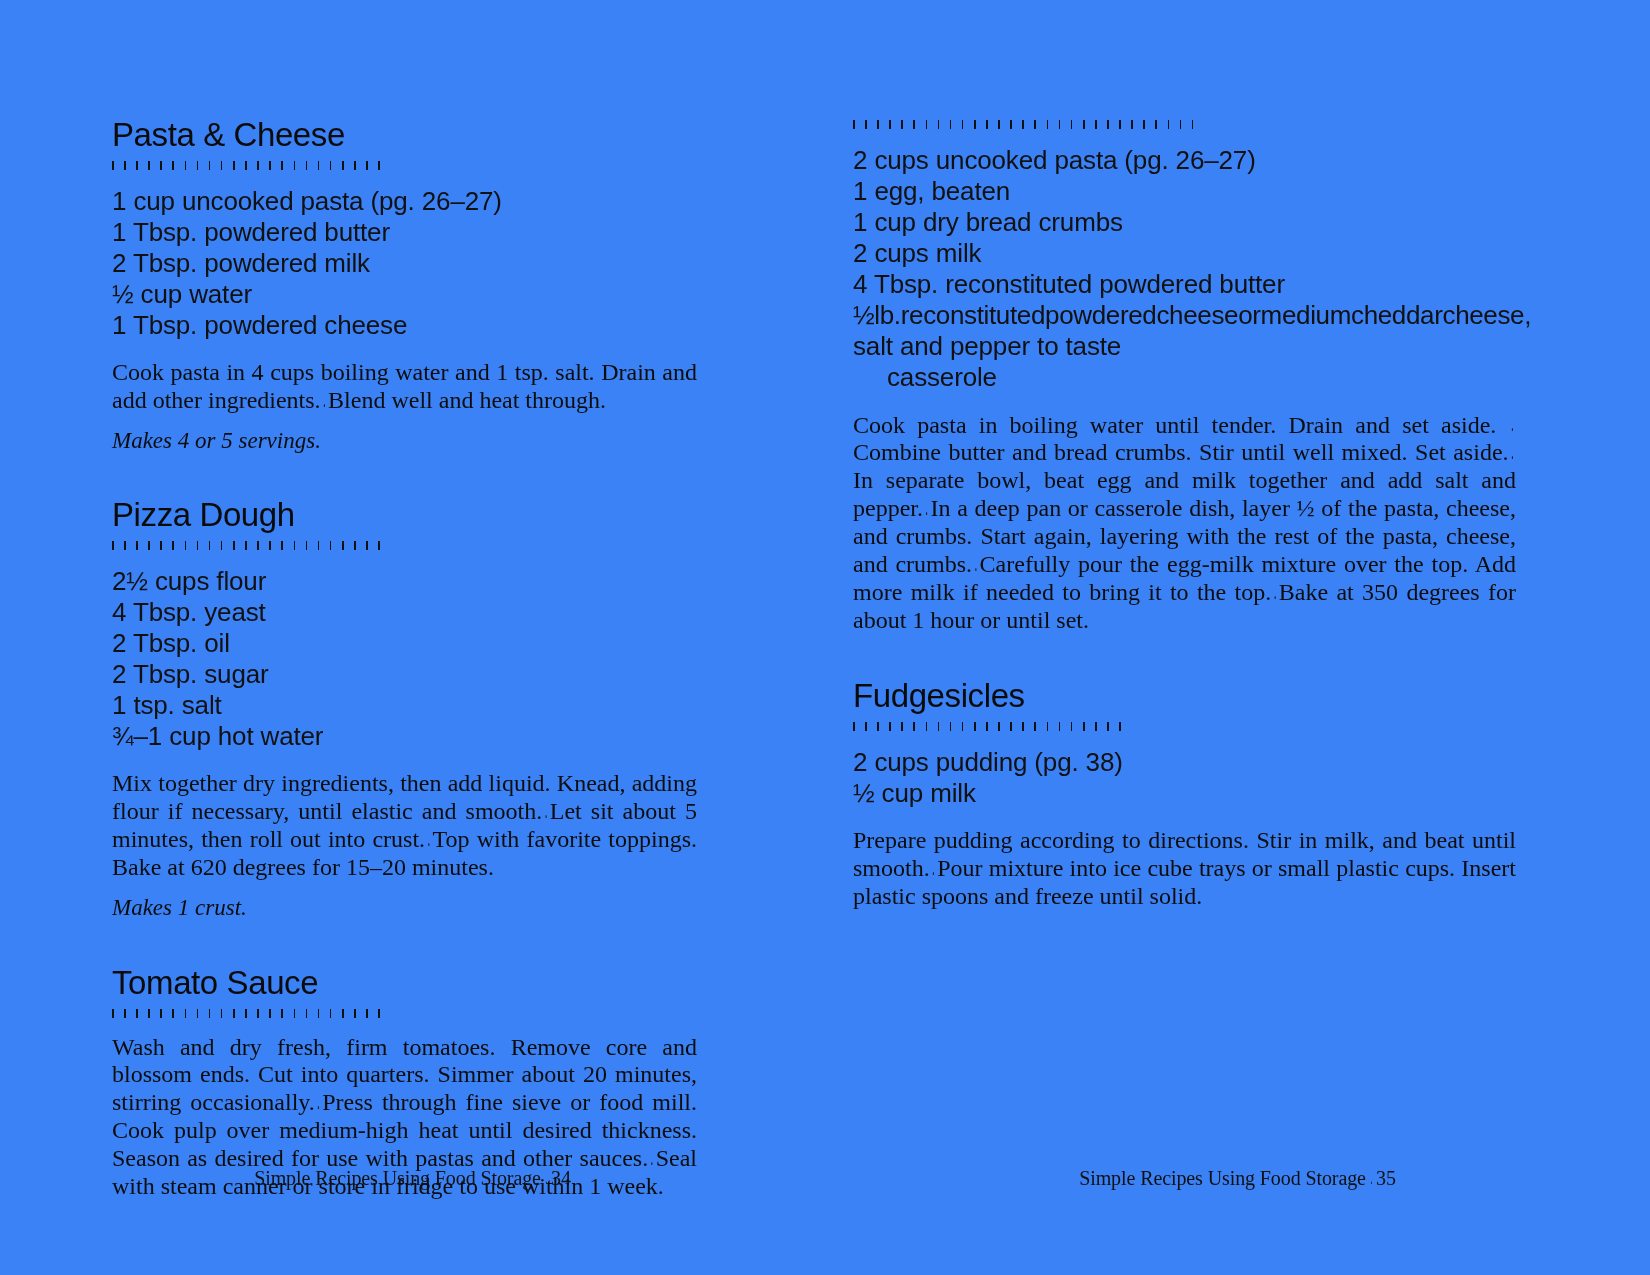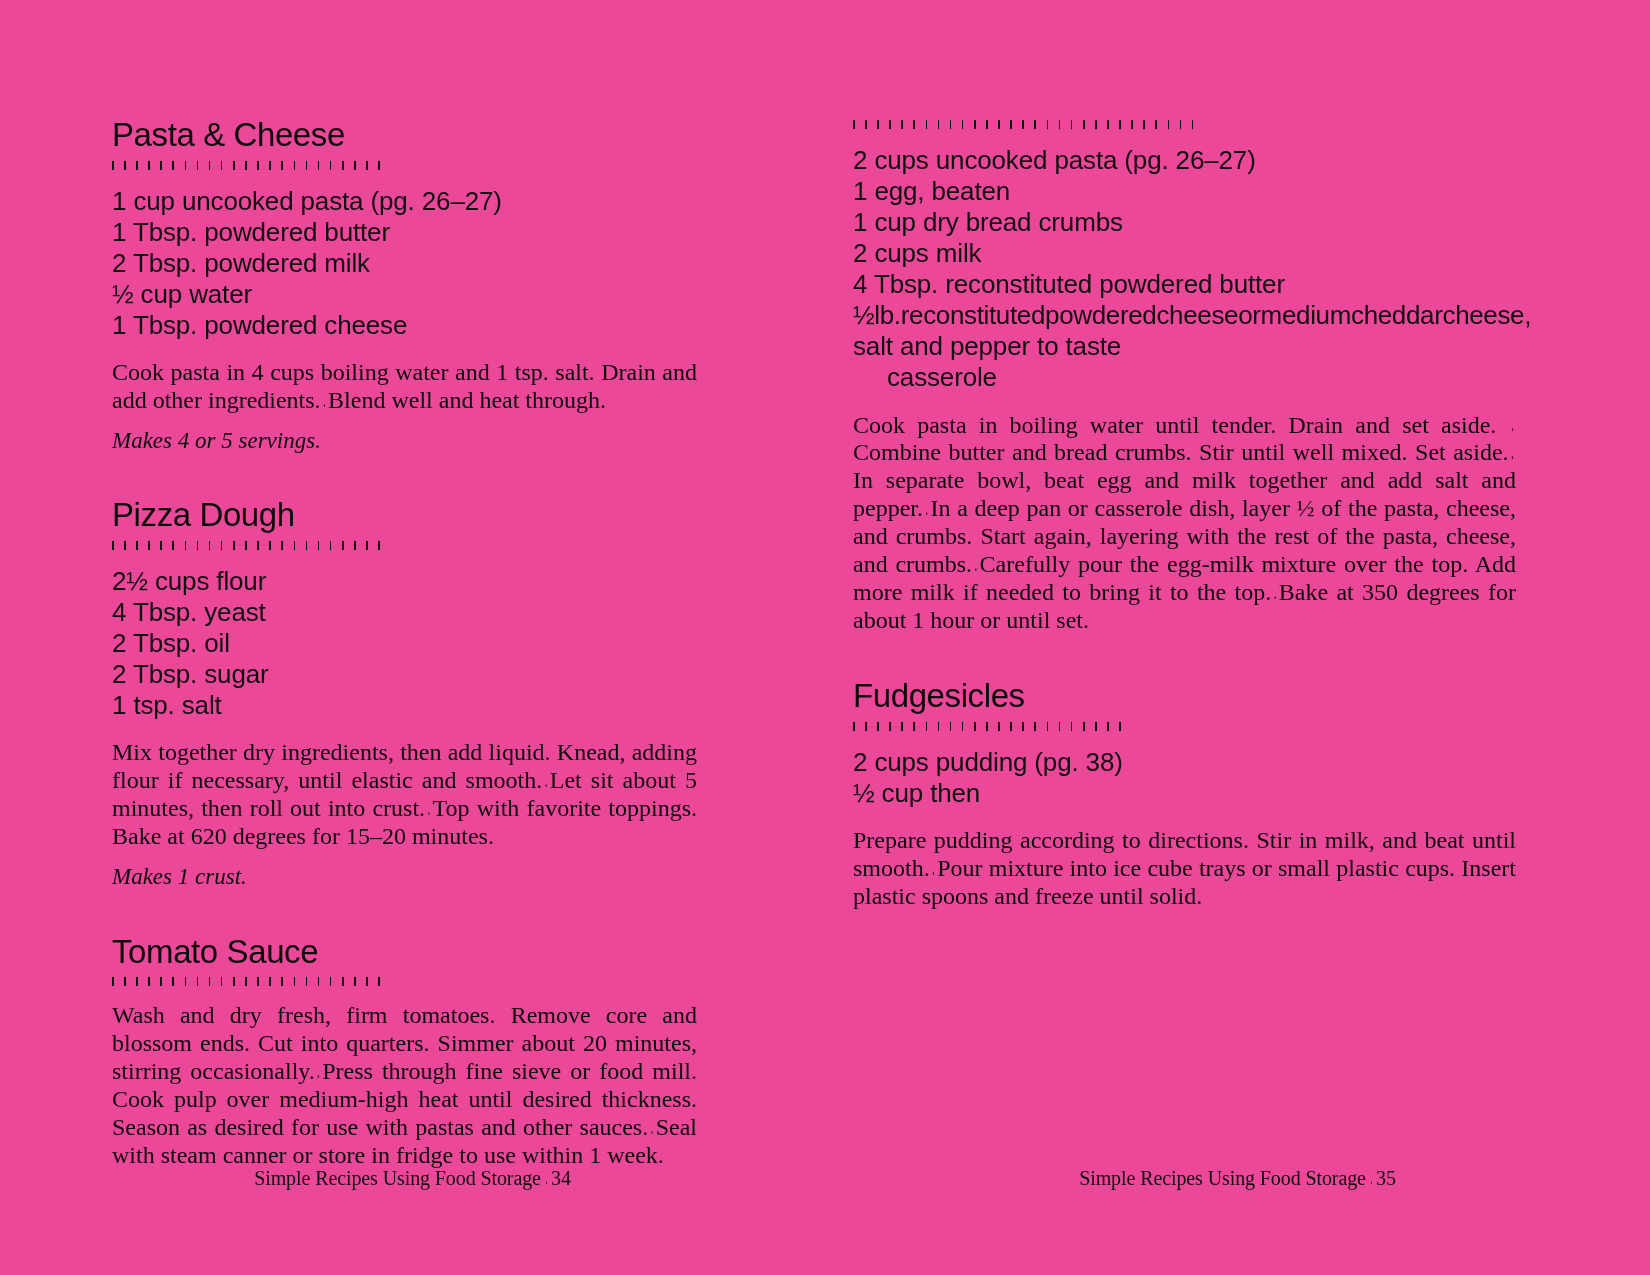--- a/index.html
+++ b/index.html
@@ -4,21 +4,21 @@
 <style>
   html, body {
     margin: 0;
     padding: 0;
     background: #ffffff;
   }
   .page {
     position: relative;
     width: 1650px;
     height: 1275px;
-    background: #ec4899;
+    background: #3b82f6;
     overflow: hidden;
     box-sizing: border-box;
   }
   .spread {
     display: flex;
     width: 100%;
     height: 100%;
     box-sizing: border-box;
     padding: 118px 0 0 0;
   }
@@ -157,20 +157,21 @@
 
         <section class="recipe">
           <h2 class="recipe-title">Pizza Dough</h2>
           <div class="tick-rule w-mid"></div>
           <div class="ingredients">
             <div class="line">2½ cups flour</div>
             <div class="line">4 Tbsp. yeast</div>
             <div class="line">2 Tbsp. oil</div>
             <div class="line">2 Tbsp. sugar</div>
             <div class="line">1 tsp. salt</div>
+            <div class="line">¾–1 cup hot water</div>
           </div>
           <p class="method jfull"><span>Mix together dry ingredients, then add liquid. Knead, adding flour if necessary, until elastic and smooth.</span><span class="sep">ˌ</span><span>Let sit about 5 minutes, then roll out into crust.</span><span class="sep">ˌ</span><span>Top with favorite toppings. Bake at 620 degrees for 15–20 minutes.</span></p>
           <p class="yield">Makes 1 crust.</p>
         </section>
 
         <section class="recipe">
           <h2 class="recipe-title">Tomato Sauce</h2>
           <div class="tick-rule w-mid"></div>
           <p class="method jfull"><span>Wash and dry fresh, firm tomatoes. Remove core and blossom ends. Cut into quarters. Simmer about 20 minutes, stirring occasionally.</span><span class="sep">ˌ</span><span>Press through fine sieve or food mill. Cook pulp over medium-high heat until desired thickness. Season as desired for use with pastas and other sauces.</span><span class="sep">ˌ</span><span>Seal with steam canner or store in fridge to use within 1 week.</span></p>
         </section>
@@ -198,21 +199,21 @@
             <div class="line cont">casserole</div>
           </div>
           <p class="method jfull"><span>Cook pasta in boiling water until tender. Drain and set aside.</span> <span class="sep">ˌ</span><span>Combine butter and bread crumbs. Stir until well mixed. Set aside.</span><span class="sep">ˌ</span><span>In separate bowl, beat egg and milk together and add salt and pepper.</span><span class="sep">ˌ</span><span>In a deep pan or casserole dish, layer ½ of the pasta, cheese, and crumbs. Start again, layering with the rest of the pasta, cheese, and crumbs.</span><span class="sep">ˌ</span><span>Carefully pour the egg-milk mixture over the top. Add more milk if needed to bring it to the top.</span><span class="sep">ˌ</span><span>Bake at 350 degrees for about 1 hour or until set.</span></p>
         </section>
 
         <section class="recipe">
           <h2 class="recipe-title">Fudgesicles</h2>
           <div class="tick-rule w-short"></div>
           <div class="ingredients">
             <div class="line">2 cups pudding (pg. 38)</div>
-            <div class="line">½ cup then</div>
+            <div class="line">½ cup milk</div>
           </div>
           <p class="method jfull"><span>Prepare pudding according to directions. Stir in milk, and beat until smooth.</span><span class="sep">ˌ</span><span>Pour mixture into ice cube trays or small plastic cups. Insert plastic spoons and freeze until solid.</span></p>
         </section>
 
       </div>
 
       <div class="footer footer-right">
         <span>Simple Recipes Using Food Storage</span><span class="sep-f">ˌ</span><span>35</span>
       </div>
     </div>

